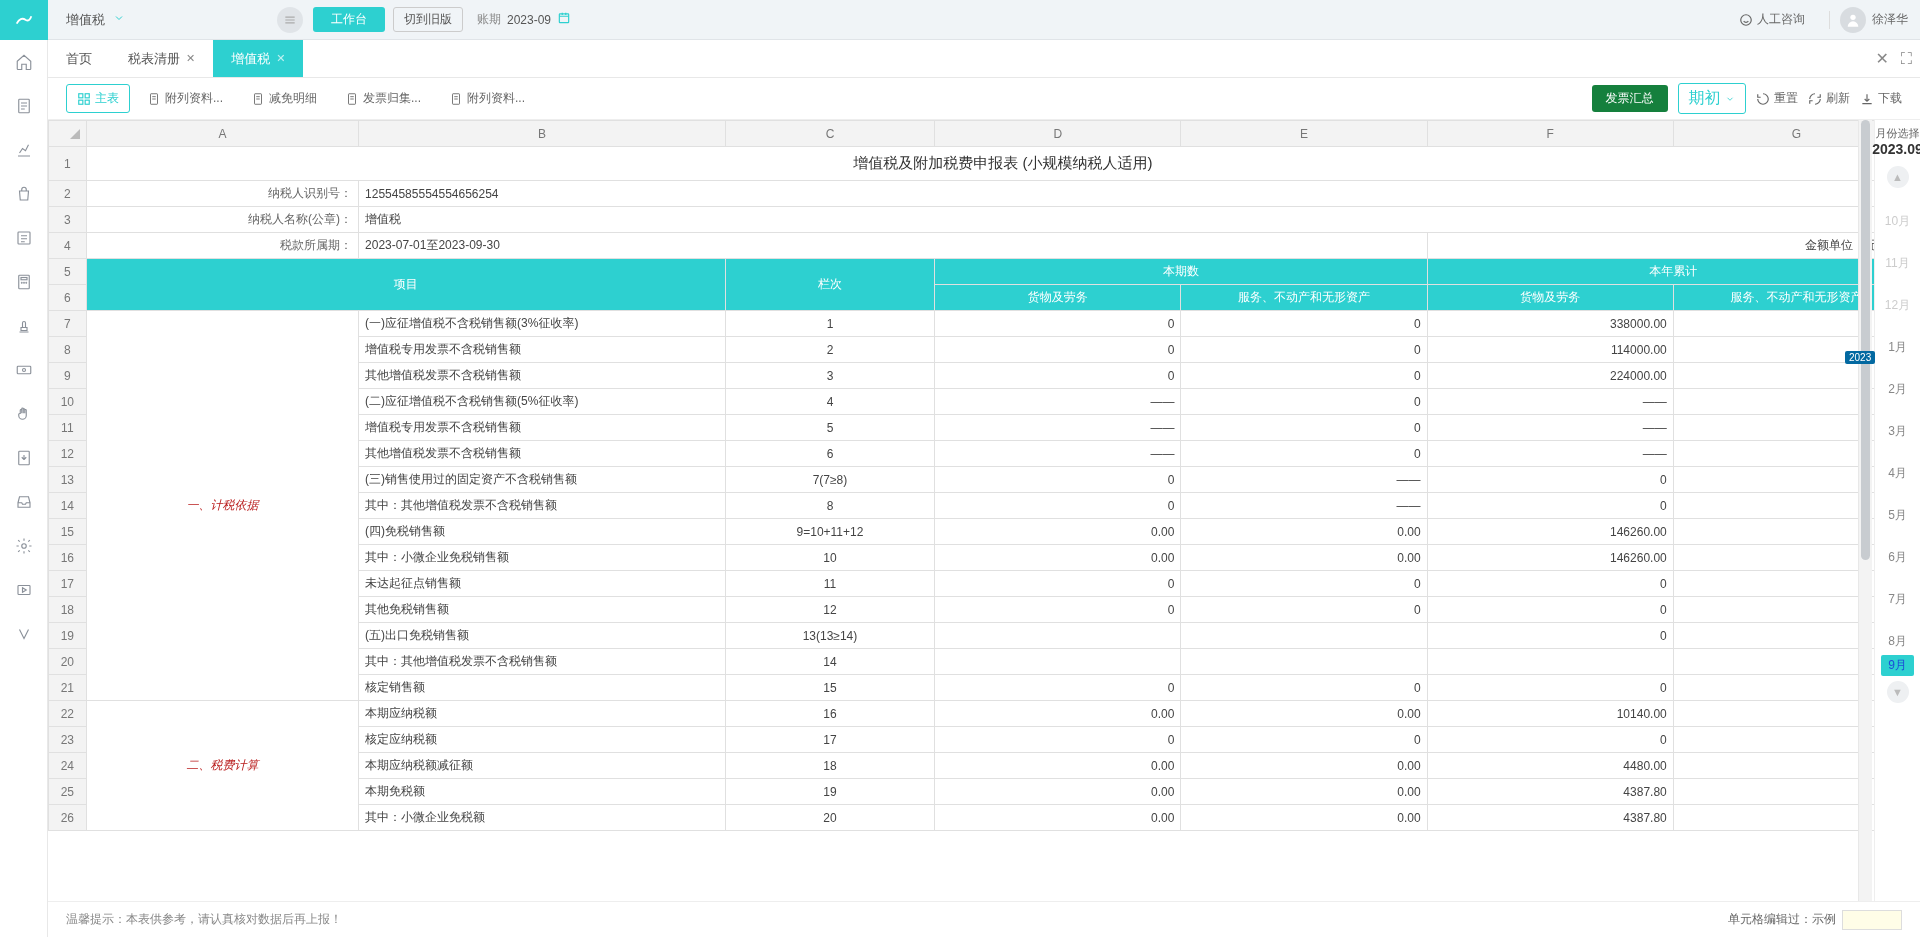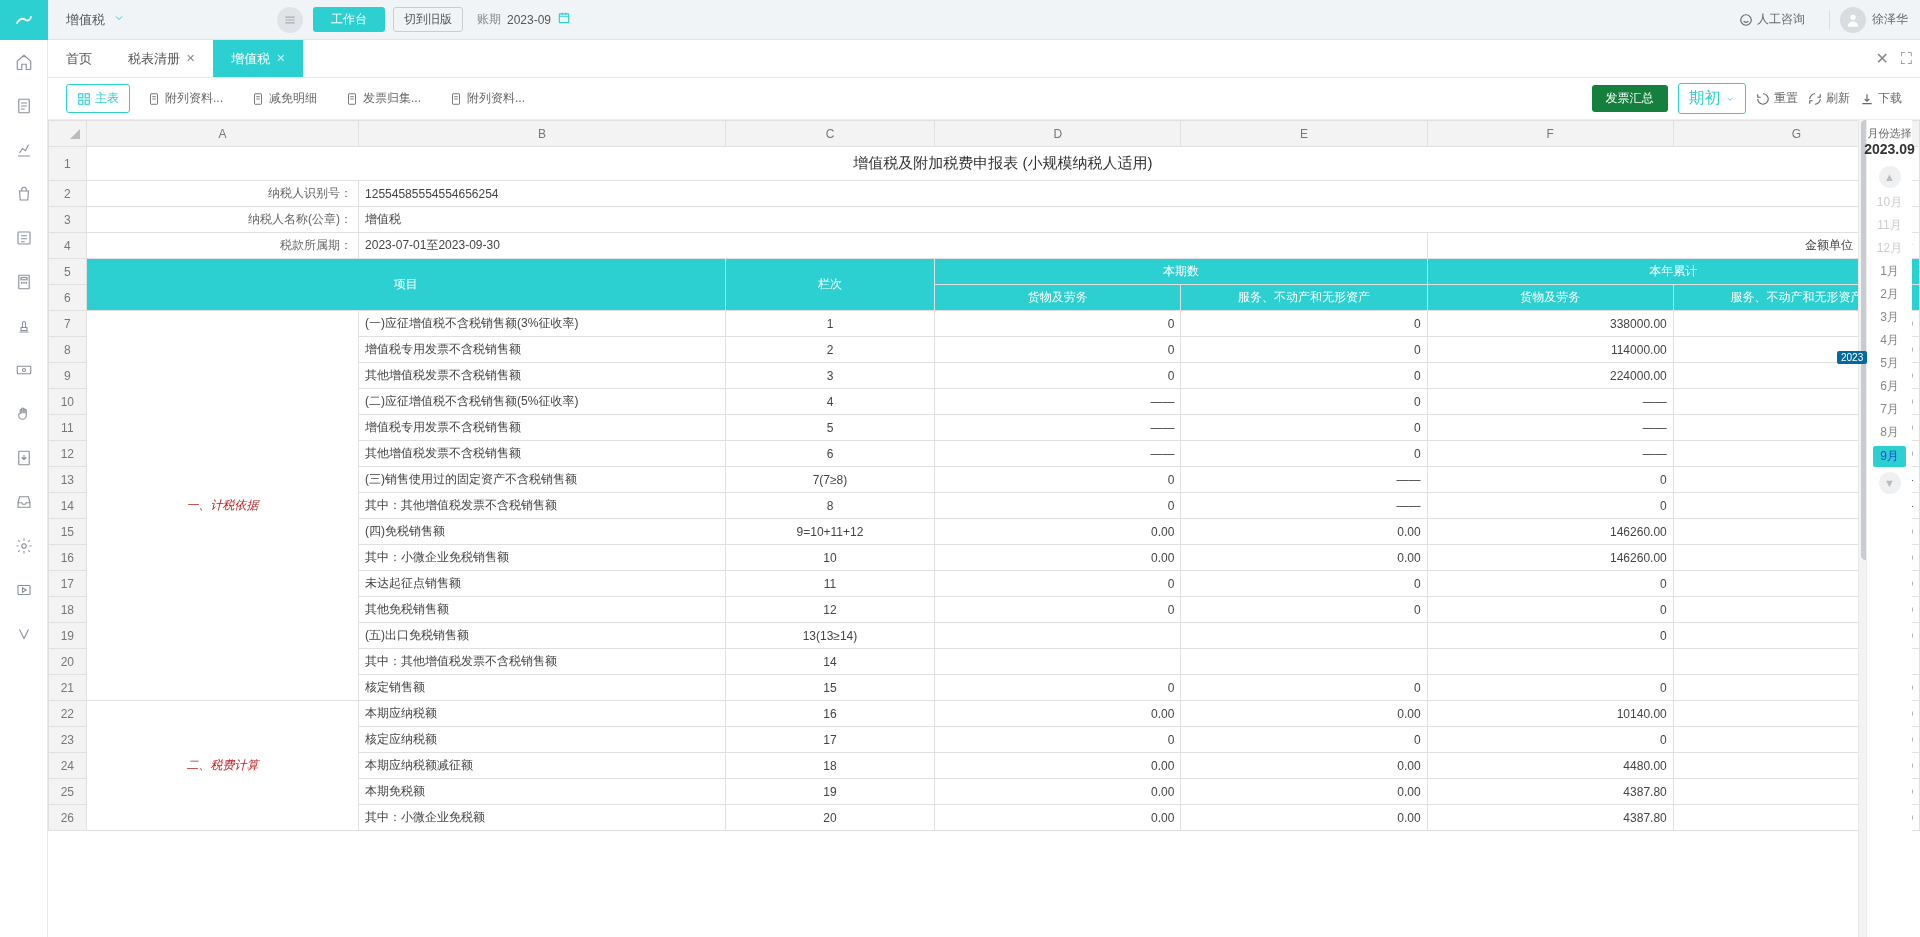--- a/index.html
+++ b/index.html
@@ -49,25 +49,25 @@
 .grid .row-hdr { background:#f3f3f3; color:#777; text-align:center; width:36px; min-width:36px; font-weight:normal; }
 .grid .corner { background:#f3f3f3; width:36px; }
 .grid .corner::after { content:""; display:block; width:0; height:0; border-left:10px solid transparent; border-bottom:10px solid #bbb; margin-left:auto; }
 .teal-hdr { background:#2dd0d0; color:#fff; text-align:center; }
 .tr-title td { text-align:center; font-size:15px; color:#333; height:34px; }
 .label-r { text-align:right; color:#666; padding-right:8px; }
 .val-l { text-align:left; color:#444; }
 .val-r { text-align:right; color:#444; }
 .val-c { text-align:center; color:#444; }
 .section-lbl { text-align:center; color:#b91c1c;font-style:italic; }
-.month-panel { width:46px; background:#fff; border-left:1px solid #eee; display:flex; flex-direction:column; align-items:center; padding-top:6px; font-size:12px; position:absolute; right:8px; top:0; bottom:0; }
+.month-panel { width:46px; background:#fff; border-left:1px solid #eee; display:flex; flex-direction:column; align-items:center; padding-top:6px; font-size:12px; position:absolute; right:0; top:0; bottom:0; }
 .month-panel .mp-title { font-size:11px; color:#666; }
 .month-panel .mp-year { font-size:14px; font-weight:bold; color:#333; margin-bottom:6px; }
 .month-panel .arrow { width:22px; height:22px; border-radius:50%; background:#eef0f2; display:flex; align-items:center; justify-content:center; color:#bbb; margin:3px 0; cursor:pointer; font-size:11px; }
-.month-panel .m { padding:3px 0; width:100%; text-align:center; color:#888; cursor:pointer; }
+.month-panel .m { padding:3px 0; width:100%; text-align:center; color:#888; cursor:pointer;margin-top:19px; }
 .month-panel .m.dim { color:#ccc; }
 .month-panel .m.active { background:#2dd0d0; color:#1d4ed8; border-radius:2px; margin:2px 6px; width:auto; padding:2px 0;}
 .month-panel .year-badge { position:absolute; left:-30px; top:160px; background:#0369a1; color:#fff; font-size:10px; padding:1px 4px; border-radius:2px; }
 .scrollbar-track { position:absolute; right:48px; top:0; bottom:0; width:14px; background:#f3f3f3; border-left:1px solid #e8e8e8; }
 .scrollbar-thumb { position:absolute; left:2px; right:2px; top:0; height:440px; background:#c8ccd0; border-radius:6px; }
 .footer { height:36px; background:#fff; border-top:1px solid #eee; display:flex; align-items:center; padding:0 18px; font-size:12px; color:#666; }
 .footer .warn { color:#888; }
 .footer .spacer { flex:1; }
 .footer .edit-box { width:60px; height:20px; border:1px solid #ddd; background:#fffde7; margin-left:6px; }
 .col-A { width:260px; } .col-B { width:350px; } .col-C { width:200px; }
@@ -563,14 +563,20 @@
             <div class="m">5月</div>
             <div class="m">6月</div>
             <div class="m">7月</div>
             <div class="m">8月</div>
             <div class="m active">9月</div>
           </div>
         <div class="arrow">▼</div>
       </div>
     </div>
 
+    <div class="footer">
+      <span class="warn">温馨提示：本表供参考，请认真核对数据后再上报！</span>
+      <span class="spacer"></span>
+      <span>单元格编辑过：示例</span>
+      <span class="edit-box"></span>
+    </div>
   </div>
 </div>
 
 </body></html>

